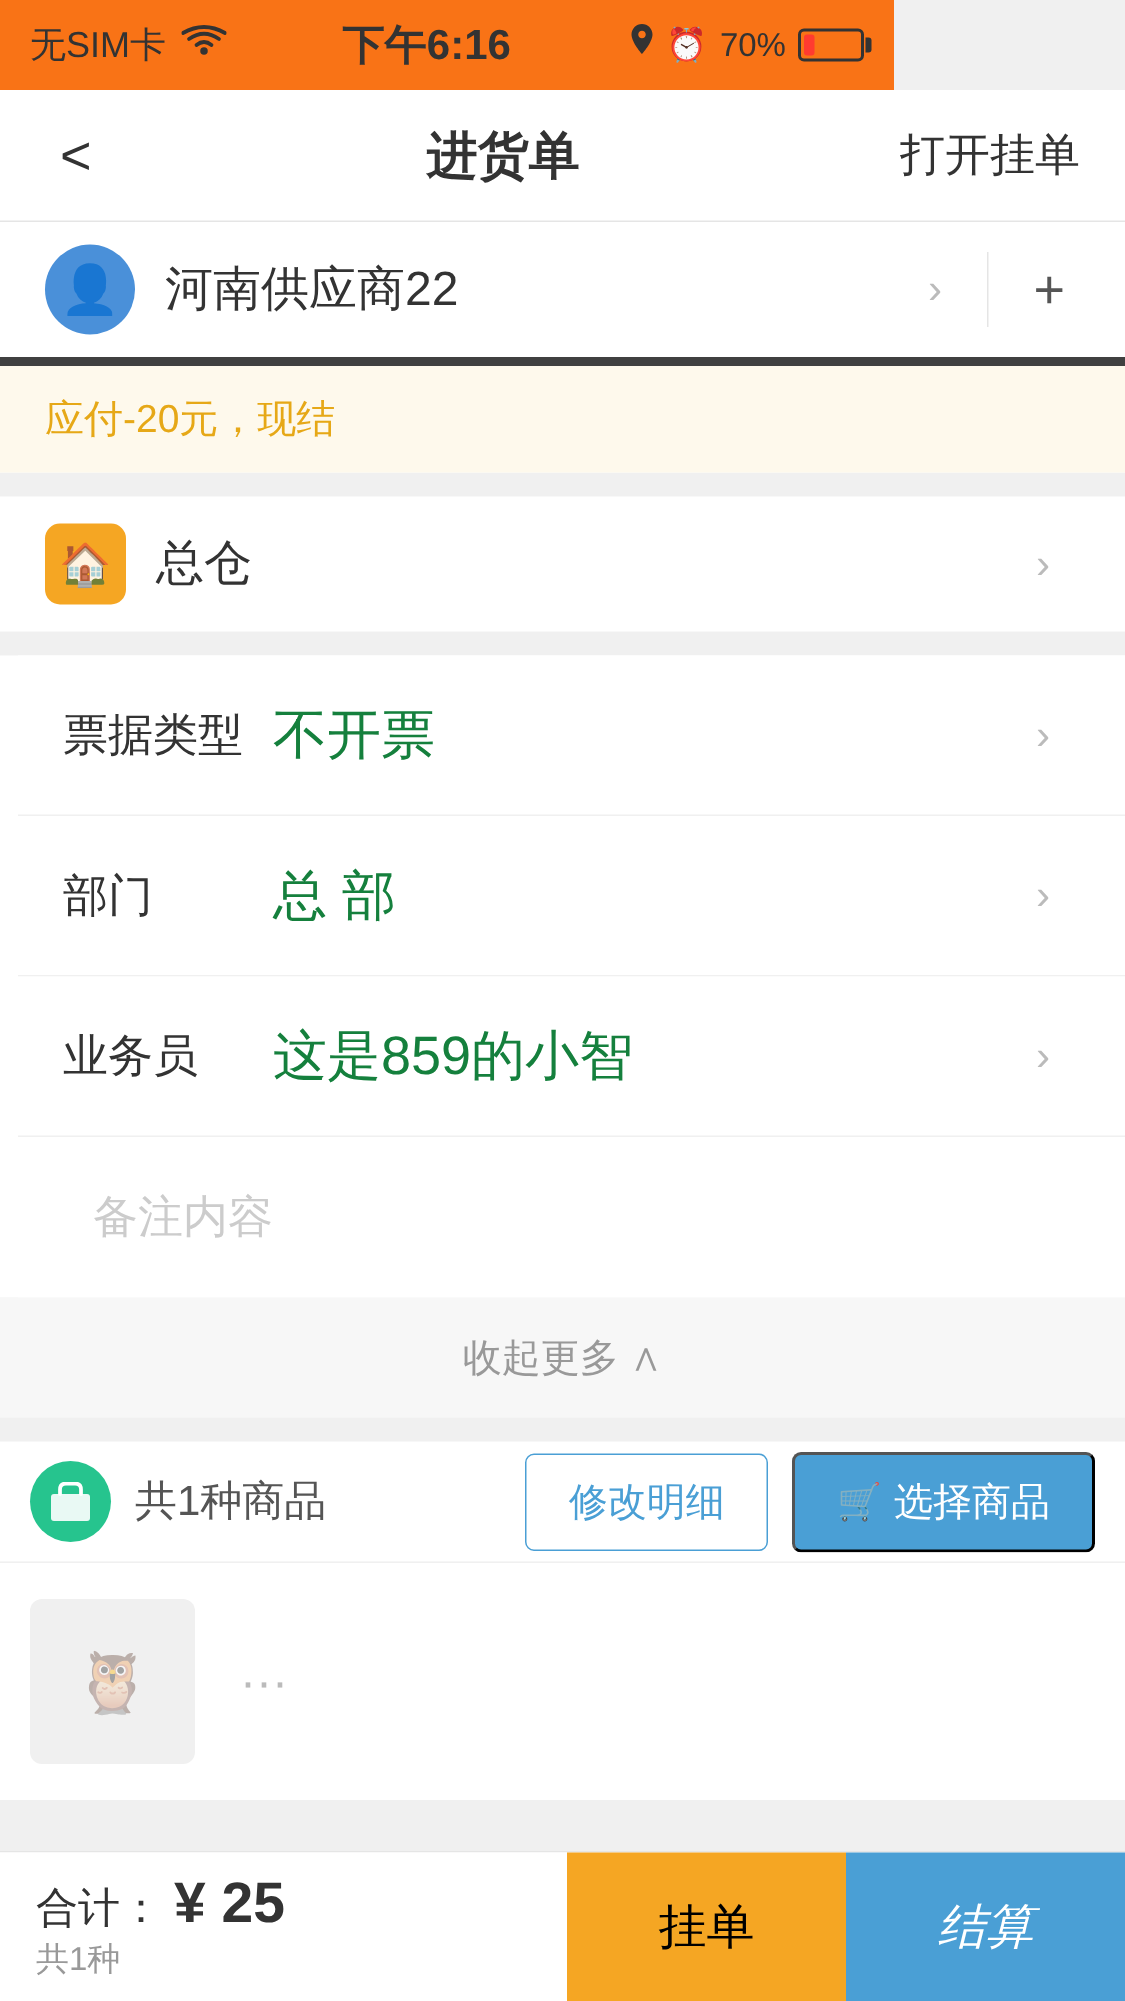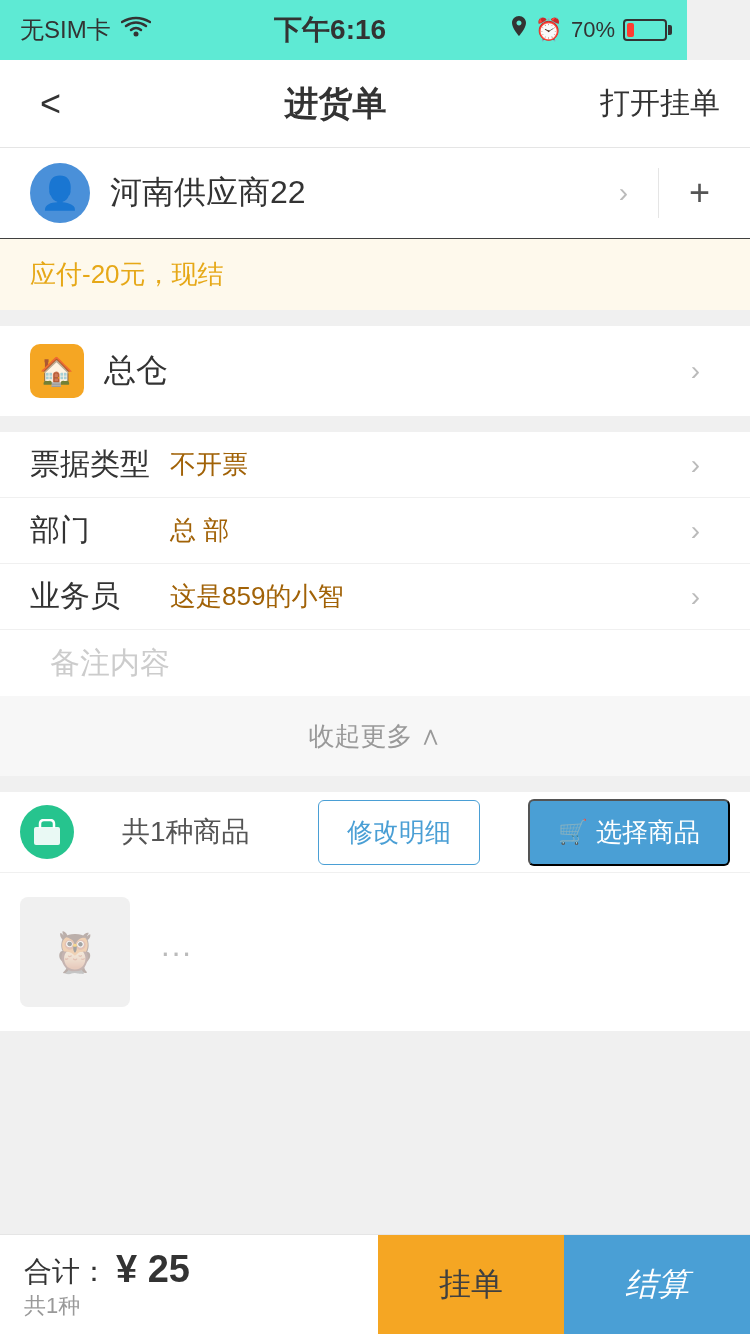--- a/index.html
+++ b/index.html
@@ -8,23 +8,23 @@
       width: 750px;
       min-height: 1334px;
       font-family: -apple-system, "PingFang SC", "Helvetica Neue", Arial, sans-serif;
       background: #f0f0f0;
       font-size: 30px;
       color: #333;
     }
 
     
     .status-bar {
-      width: 687px;
+      width: 596px;
       height: 60px;
-      background: #5eead4;
+      background: #f97316;
       display: flex;
       align-items: center;
       justify-content: space-between;
       padding: 0 20px;
       font-size: 24px;
       color: #333;
     }
     .status-left { display: flex; align-items: center; gap: 10px; }
     .status-center { font-size: 28px; font-weight: 600; }
     .status-right { display: flex; align-items: center; gap: 8px; font-size: 22px; }
@@ -129,21 +129,21 @@
       color: #555;
       padding: 10px 10px 10px 20px;
     }
 
     
     .payment-notice {
       background: #fef9ec;
       padding: 18px 30px;
       font-size: 26px;
       color: #e6a817;
-      border-top: 1px solid #404040;
+      border-top: 6px solid #404040;
     }
 
     
     .warehouse-row {
       display: flex;
       align-items: center;
       padding: 0 30px;
       height: 90px;
       background: #fff;
     }
@@ -164,35 +164,36 @@
       flex: 1;
       font-size: 32px;
       color: #333;
     }
 
     
     .form-row {
       display: flex;
       align-items: center;
       padding: 0 30px;
-      height: 66px;
+      height: 107px;
       background: #fff;
       border-bottom: 1px solid #f0f0f0;
+      margin-left: 12px;
     }
     .form-row:last-child { border-bottom: none; }
     .form-label {
       font-size: 30px;
       color: #333;
       width: 120px;
       flex-shrink: 0;
     }
     .form-value {
       flex: 1;
-      font-size: 26px;
-      color: #a16207;
+      font-size: 36px;
+      color: #15803d;
       padding-left: 20px;
     }
     .form-placeholder {
       flex: 1;
       font-size: 30px;
       color: #ccc;
       padding-left: 20px;
     }
 
     
@@ -209,21 +210,20 @@
 
     
     .product-header {
       display: flex;
       align-items: center;
       padding: 0 20px;
       height: 96px;
       background: #fff;
       margin-bottom: 0;
       border-top: 16px solid #f0f0f0;
-      gap: 32px;
     }
     .product-count-icon {
       width: 54px;
       height: 54px;
       border-radius: 50%;
       background: #26c48e;
       display: flex;
       align-items: center;
       justify-content: center;
       margin-right: 16px;
@@ -320,21 +320,21 @@
       display: flex;
       align-items: flex-end;
       gap: 8px;
     }
     .total-label { font-size: 28px; color: #333; }
     .total-amount { font-size: 38px; font-weight: 600; color: #333; }
     .total-count { font-size: 22px; color: #999; }
     .btn-pending {
       width: 186px;
       background: #f5a623;
-      color: #404040;
+      color: #000000;
       font-size: 32px;
       display: flex;
       align-items: center;
       justify-content: center;
       cursor: pointer;
       border: none;
     }
     .btn-checkout {
       width: 186px;
       background: #4a9fd5;

